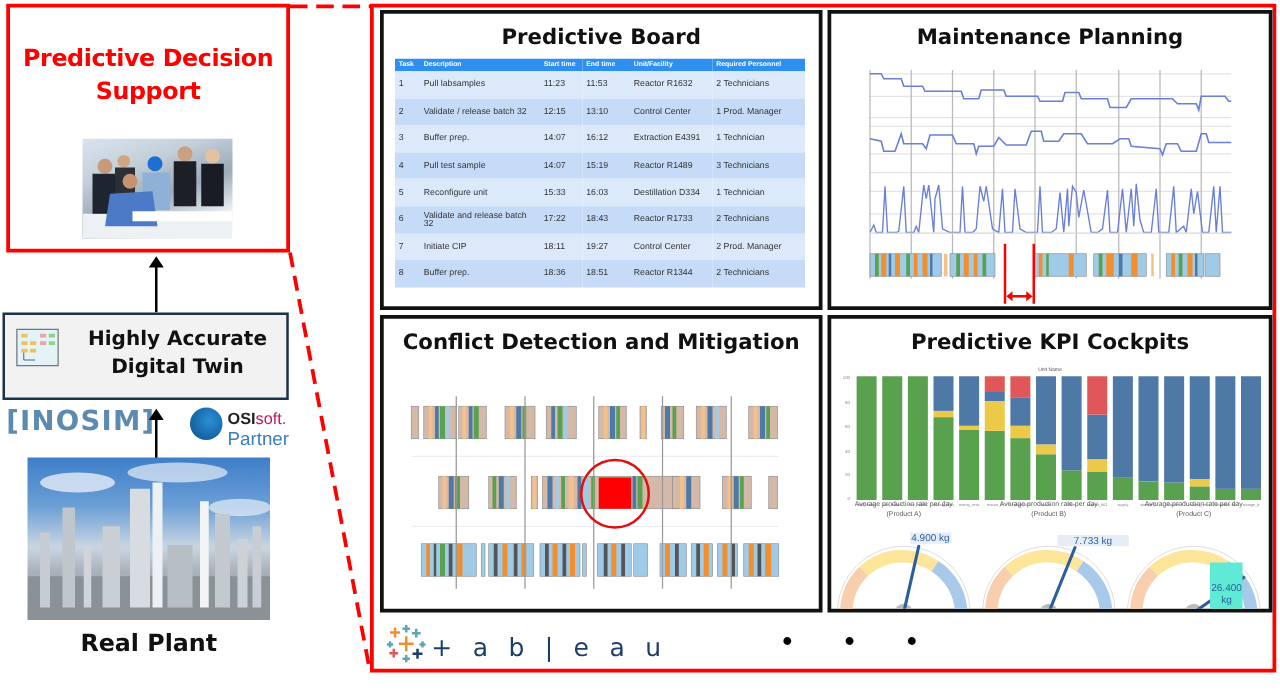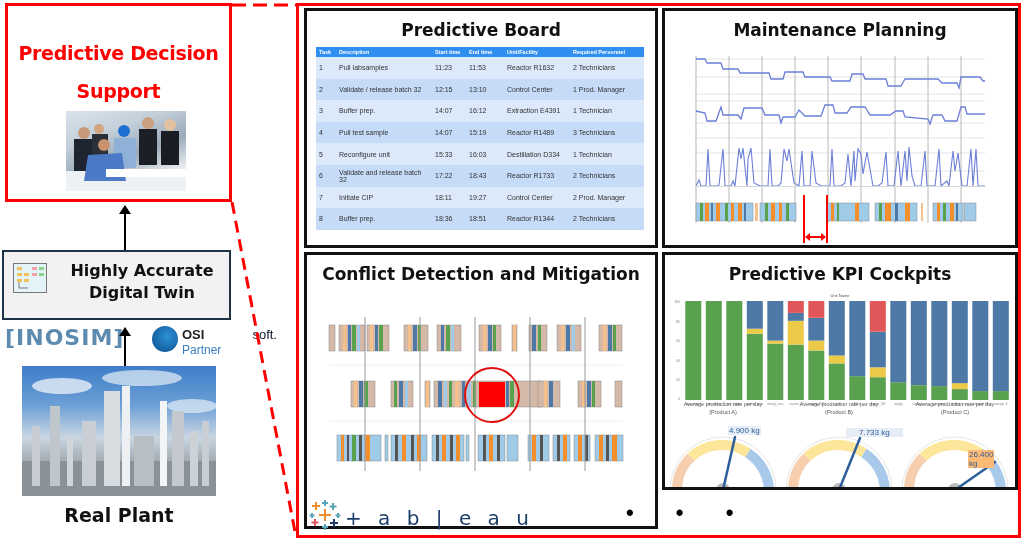--- a/index.html
+++ b/index.html
@@ -3,35 +3,35 @@
 <meta charset="utf-8">
 <style>
   * { box-sizing: border-box; margin: 0; padding: 0; }
   html, body { width: 1024px; height: 555px; background: #ffffff; overflow: hidden; }
   body { position: relative; font-family: "Liberation Sans", sans-serif; }
 
   .abs { position: absolute; }
 
   
   .pds-box { left: 5px; top: 3px; width: 227px; height: 199px; border: 3px solid #ff0000; background: #fff; }
-  .pds-title { left: 0; top: 28px; width: 221px; text-align: center; color: #ff0000; font-weight: bold; font-size: 19px; line-height: 38px; font-family: "DejaVu Sans", sans-serif; letter-spacing: -0.3px; }
+  .pds-title { left: 0; top: 28px; width: 221px; text-align: center; color: #ff0000; font-weight: bold; font-size: 19px; line-height: 26px; font-family: "DejaVu Sans", sans-serif; letter-spacing: -0.3px; }
   .people-img { left: 58px; top: 105px; width: 120px; height: 80px; background: linear-gradient(160deg, #d9e4ee 0%, #c2ced8 30%, #9aaab8 55%, #e8ecef 80%, #ffffff 100%); overflow: hidden; }
 
   .arrow-v { width: 2px; background: #000; }
   .arrow-head { width: 0; height: 0; border-left: 6px solid transparent; border-right: 6px solid transparent; border-bottom: 9px solid #000; }
 
   .twin-box { left: 2px; top: 250px; width: 229px; height: 70px; border: 2px solid #1f3347; background: #f2f2f2; }
   .twin-title { left: 58px; top: 8px; width: 160px; text-align: center; font-weight: bold; font-size: 16px; line-height: 22px; color: #111; font-family: "DejaVu Sans", sans-serif; }
   .twin-icon { left: 9px; top: 11px; width: 34px; height: 30px; border: 1px solid #777; background: #e4f3f7; }
 
   .inosim { left: 5px; top: 325px; font-size: 22px; font-weight: bold; color: #5d8bb0; letter-spacing: 1px; font-family: "DejaVu Sans", sans-serif; }
   .osi-logo { left: 152px; top: 326px; width: 26px; height: 26px; border-radius: 50%; background: radial-gradient(circle at 60% 40%, #2b8fd6, #0b4f8a); }
   .osi-text { left: 182px; top: 327px; font-size: 13px; font-weight: bold; color: #222; }
-  .osi-soft { font-weight: normal; color: #0f172a; margin-left: 48px; }
-  .osi-partner { left: 182px; top: 343px; font-size: 12px; color: #3a7fc0; }
+  .osi-soft { font-weight: normal; color: #be185d; }
+  .osi-partner { left: 182px; top: 343px; font-size: 15px; color: #3a7fc0; }
 
   .plant-img { left: 22px; top: 366px; width: 194px; height: 130px; background: linear-gradient(180deg, #3e7ec9 0%, #6c9fd6 30%, #c9d6e2 55%, #a9b2ba 70%, #8e979e 100%); overflow: hidden; }
   .plant-label { left: 22px; top: 504px; width: 194px; text-align: center; font-weight: bold; font-size: 19px; color: #111; font-family: "DejaVu Sans", sans-serif; }
 
   
   .main-frame { left: 296px; top: 3px; width: 725px; height: 535px; border: 3px solid #ff0000; background: #fff; }
 
   .panel { border: 3px solid #111; background: #fff; overflow: hidden; }
   .panel-title { position: absolute; left: 0; right: 0; text-align: center; font-weight: bold; font-size: 17px; color: #111; font-family: "DejaVu Sans", sans-serif; }
 
@@ -280,21 +280,21 @@
     <g stroke="#ff0000" stroke-width="2" fill="#ff0000">
       <line x1="139" y1="184" x2="139" y2="232"></line>
       <line x1="162" y1="184" x2="162" y2="232"></line>
       <line x1="143" y1="226" x2="158" y2="226"></line>
       <polygon points="140,226 145,222 145,230" stroke="none"></polygon>
       <polygon points="161,226 156,222 156,230" stroke="none"></polygon>
     </g>
   </svg>
 </div>
 
-<div class="abs panel" style="left:304px; top:252px; width:354px; height:277px;">
+<div class="abs panel" style="left:304px; top:252px; width:354px; height:238px;">
   <div class="panel-title" style="top:9px;">Conflict Detection and Mitigation</div>
   <svg class="abs" style="left:0; top:0;" width="348" height="232" viewBox="0 0 348 232">
     <g stroke="#eeeeee" stroke-width="1">
       <line x1="22" y1="110" x2="316" y2="110"></line>
         <line x1="22" y1="166" x2="316" y2="166"></line>
     </g>
     <g fill="#d4b9a8" stroke="#888" stroke-width="0.5">
       <rect x="22" y="70" width="6" height="26"></rect>
         <rect x="32" y="70" width="26" height="26"></rect>
         <rect x="60" y="70" width="22" height="26"></rect>
@@ -521,21 +521,21 @@
           <circle cx="290" cy="90" r="7"></circle>
       </g>
       <g stroke="#2f5f9a" stroke-width="2.5" stroke-linecap="round">
         <line x1="58" y1="90" x2="70" y2="37"></line>
         <line x1="174" y1="90" x2="195" y2="38"></line>
         <line x1="290" y1="90" x2="330" y2="62"></line>
       </g>
     </svg>
     <div class="abs" style="left:63px; top:26px; font-size:8px; color:#2f5f9a; background:#e6edf6; padding:0 1px;">4.900 kg</div>
     <div class="abs" style="left:181px; top:28px; font-size:8px; color:#2f5f9a; background:#e6edf6; padding:0 13px;">7.733 kg</div>
-    <div class="abs" style="left:303px; top:50px; font-size:8px; color:#2f5f9a; background:#fdba74; padding:0 1px;">26.400 kg</div>
+    <div class="abs" style="left:303px; top:50px; font-size:8px; color:#2f5f9a; background:#5eead4; padding:16px 1px;text-align:center;">26.400 kg</div>
   </div>
 </div>
 
 <svg class="abs" style="left:308px; top:500px;" width="34" height="30" viewBox="0 0 34 30">
   <g stroke-width="2">
     <path d="M8 2 v8 M4 6 h8" stroke="#f28e2b"></path>
     <path d="M17 0 v6 M14 3 h6" stroke="#5aa6b8"></path>
     <path d="M25 3 v7 M21.5 6.5 h7" stroke="#5aa6b8"></path>
     <path d="M17 9 v12 M11 15 h12" stroke="#f28e2b"></path>
     <path d="M4 13 v5 M1.5 15.5 h5" stroke="#5aa6b8"></path>

